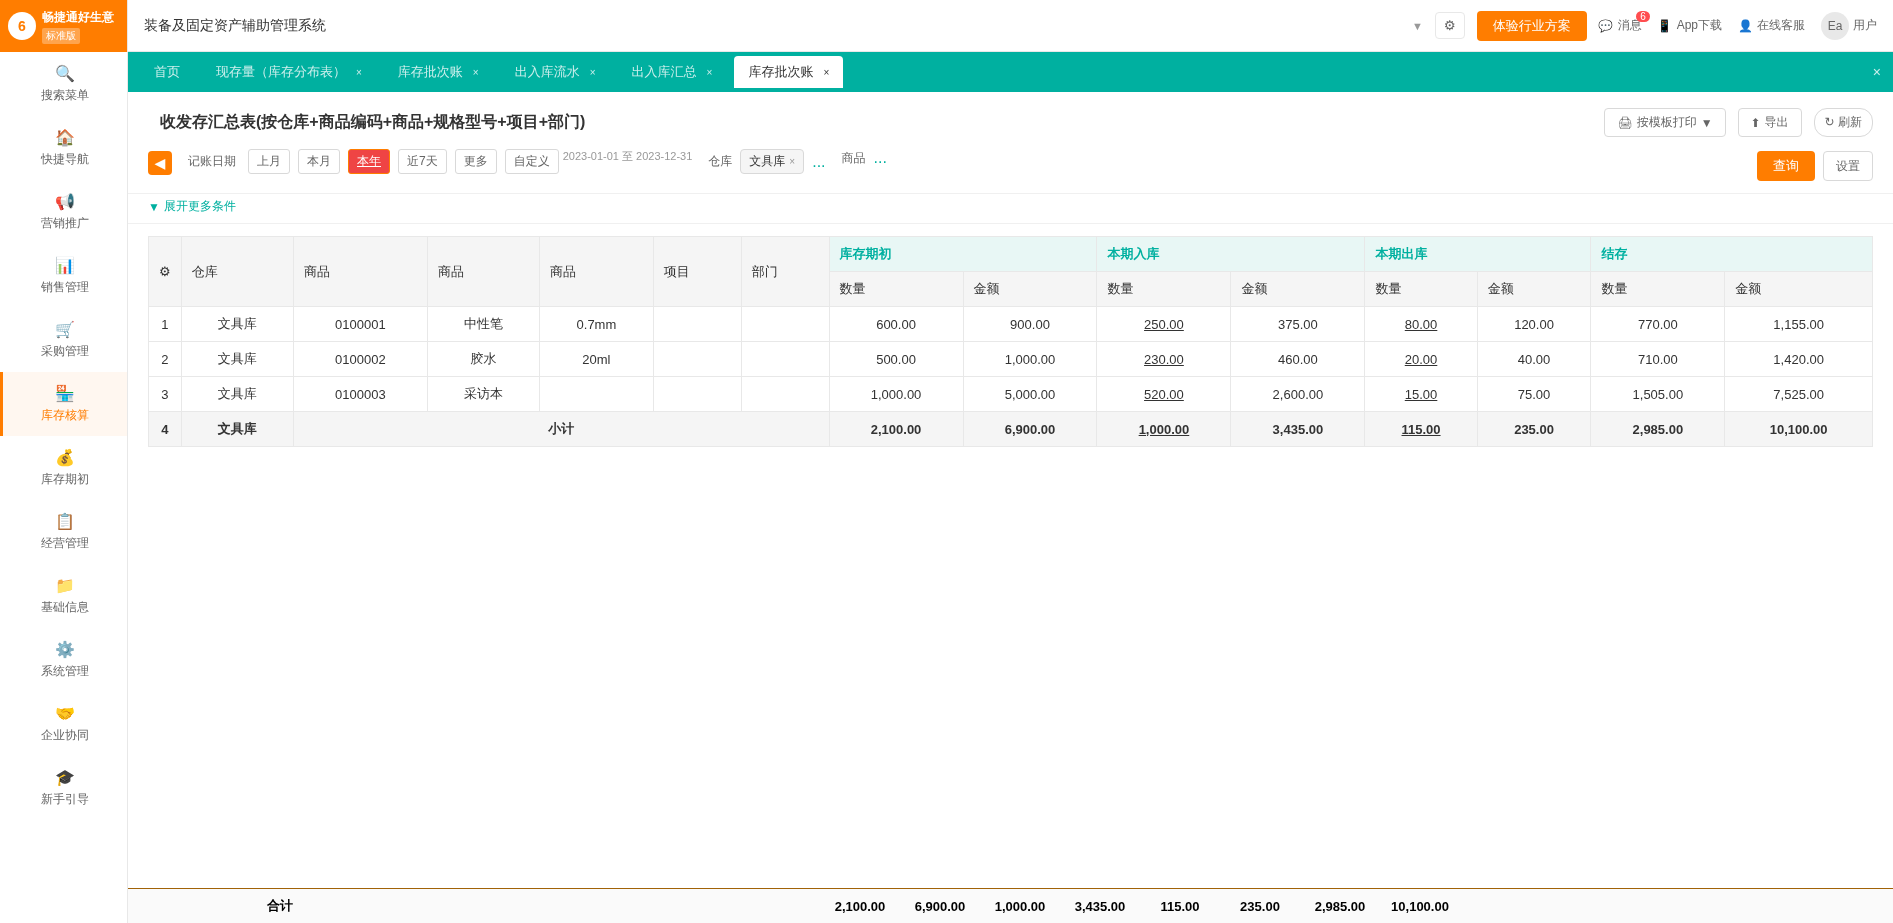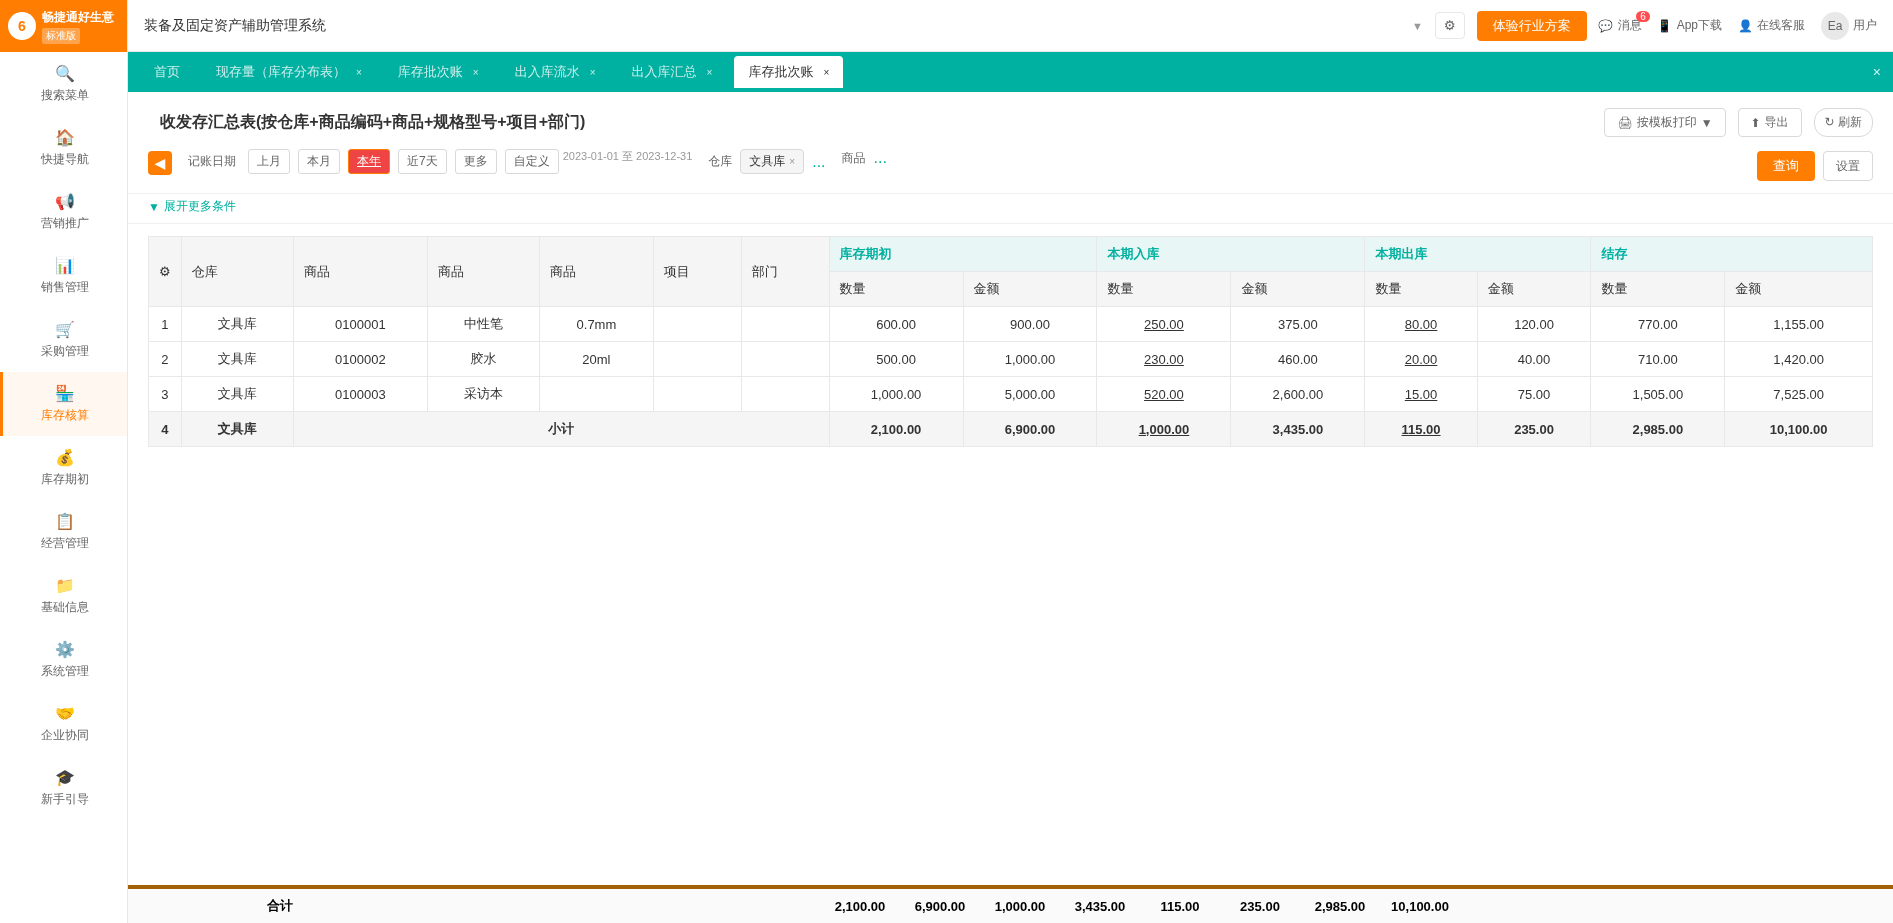--- a/index.html
+++ b/index.html
@@ -62,21 +62,21 @@
     .table-container { flex: 1; padding: 12px 20px; overflow: auto; }
     table { width: 100%; border-collapse: collapse; font-size: 13px; }
     thead th { background: #f5f5f5; padding: 8px 10px; text-align: left; border: 1px solid #e8e8e8; color: #333; font-weight: normal; white-space: nowrap; }
     thead th.header-group { background: #e8f7f5; color: #00b0a0; font-weight: bold; }
     tbody td { padding: 8px 10px; border: 1px solid #e8e8e8; text-align: center; color: #333; }
     tbody tr.subtotal { background: #f5f5f5; font-weight: bold; }
     .link-underline { text-decoration: underline; color: #333; cursor: pointer; }
     .settings-icon-cell { width: 32px; }
 
     
-    .total-bar { background: #fafafa; border-top: 4px solid #a16207; padding: 8px 20px; display: flex; align-items: center; flex-shrink: 0; }
+    .total-bar { background: #fafafa; border-top: 1px solid #a16207; padding: 8px 20px; display: flex; align-items: center; flex-shrink: 0; }
   </style>
 </head>
 <body>
 
 <div class="sidebar">
   <div class="sidebar-logo">
     <div class="sidebar-logo-icon">6</div>
     <div>
       <div style="color:#fff;font-size:12px;font-weight:bold;">畅捷通好生意</div>
       <span class="sidebar-logo-badge">标准版</span>

